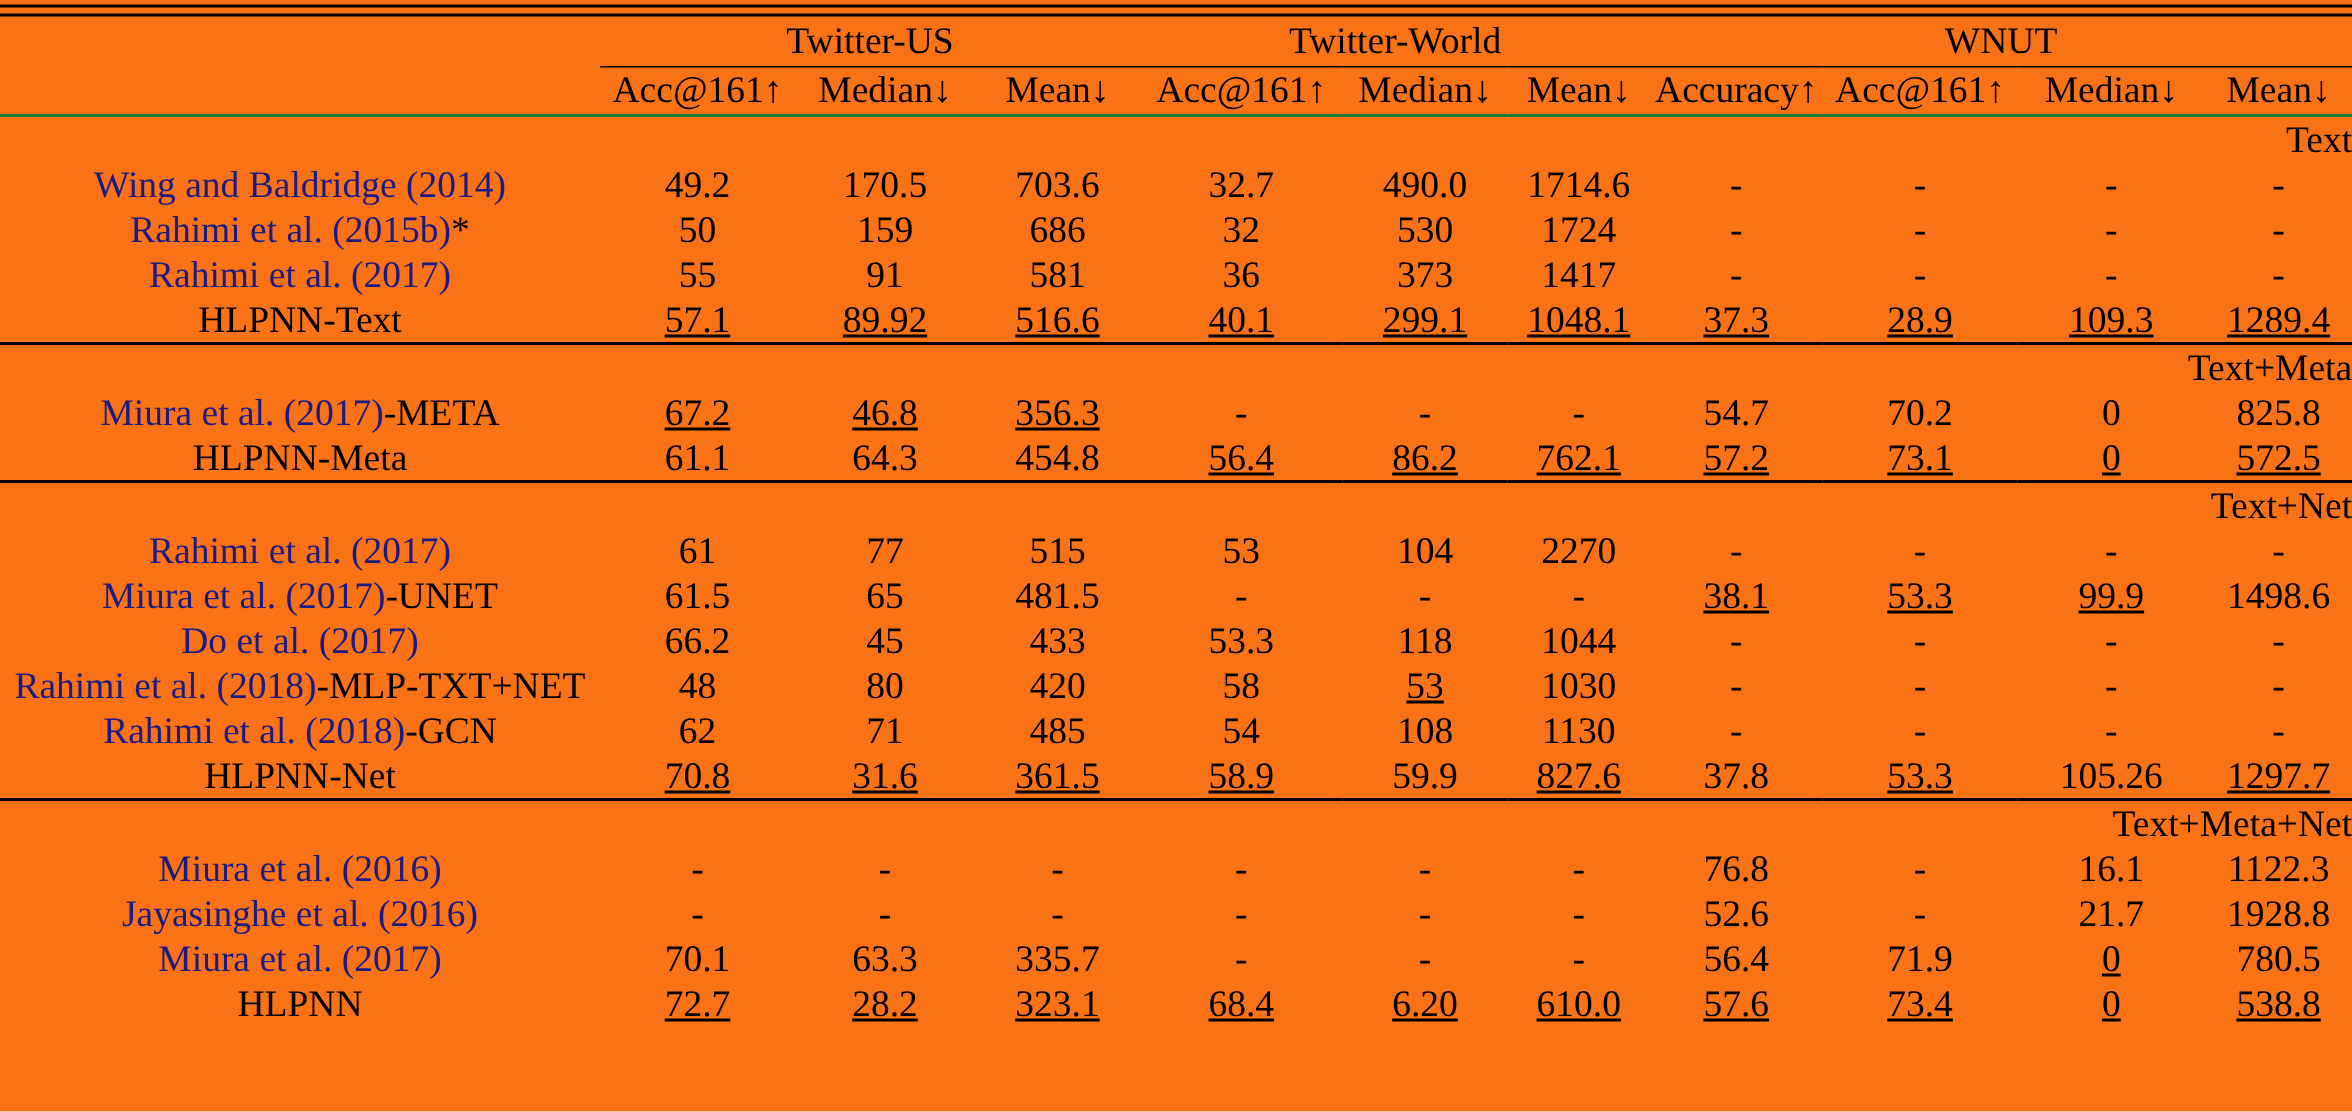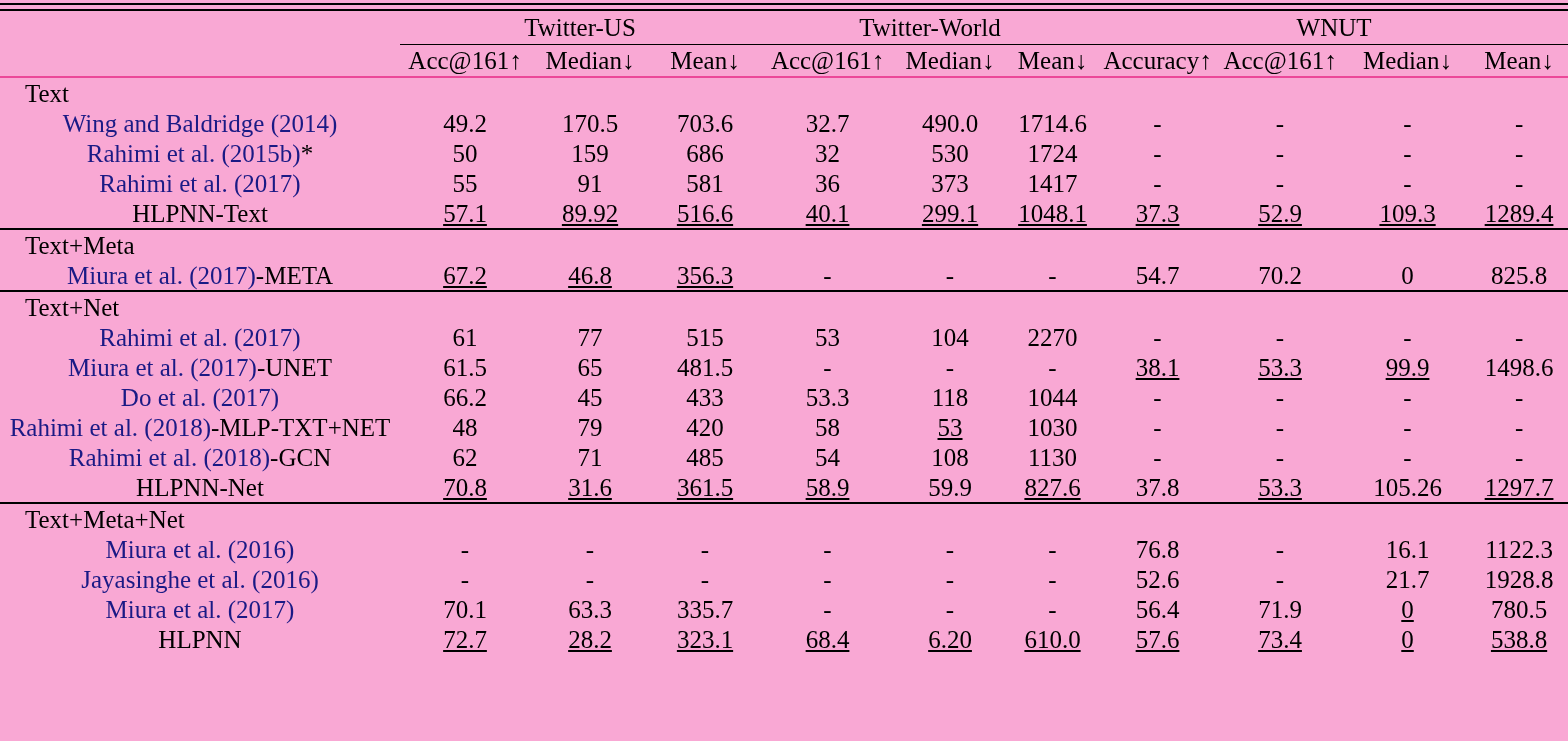--- a/index.html
+++ b/index.html
@@ -5,21 +5,21 @@
   html, body {
     margin: 0;
     padding: 0;
     background: #ffffff;
     font-family: "Liberation Serif", "DejaVu Serif", serif;
     color: #000000;
   }
   #page {
     width: 1568px;
     height: 741px;
-    background: #f9a8d4;
+    background: #f97316;
     box-sizing: border-box;
     padding-top: 3px;
     overflow: hidden;
   }
   .drule {
     height: 4px;
     border-top: 2px solid #000;
     border-bottom: 2px solid #000;
     width: 1568px;
   }
@@ -34,29 +34,29 @@
     padding: 0;
     height: 30px;
     text-align: center;
     vertical-align: middle;
     font-weight: normal;
     white-space: nowrap;
     overflow: hidden;
   }
   tr.group-row th { height: 33px; font-size: 25px; }
   tr.group-row th.grp { border-bottom: 1px solid #000; }
-  tr.cols-row th { height: 31px; border-bottom: 2px solid #ec4899; }
+  tr.cols-row th { height: 31px; border-bottom: 2px solid #15803d; }
   td.model, th.model {
     text-align: left;
     padding-left: 28px;
   }
   tr.section-row td {
     border-top: 2px solid #000;
-    text-align: left;
-    padding-left: 25px;
+    text-align: right;
+    padding-left: 44px;
   }
   tr.section-row:first-child td { border-top: none; }
   .cite { color: #1a1a85; }
   .b { font-weight: bold; text-decoration: underline; }
 </style>
 </head>
 <body>
 
 <div id="page">
   <div class="drule"></div>
@@ -140,39 +140,52 @@
         </tr>
         <tr>
           <td class="model"><span>HLPNN-Text</span></td>
           <td class="b">57.1</td>
           <td class="b">89.92</td>
           <td class="b">516.6</td>
           <td class="b">40.1</td>
           <td class="b">299.1</td>
           <td class="b">1048.1</td>
           <td class="b">37.3</td>
-          <td class="b">52.9</td>
+          <td class="b">28.9</td>
           <td class="b">109.3</td>
           <td class="b">1289.4</td>
         </tr>
         <tr class="section-row">
           <td colspan="11">Text+Meta</td>
         </tr>
         <tr>
           <td class="model"><span class="cite">Miura et al. (2017)</span><span>-META</span></td>
           <td class="b">67.2</td>
           <td class="b">46.8</td>
           <td class="b">356.3</td>
           <td>-</td>
           <td>-</td>
           <td>-</td>
           <td>54.7</td>
           <td>70.2</td>
           <td>0</td>
           <td>825.8</td>
+        </tr>
+        <tr>
+          <td class="model"><span>HLPNN-Meta</span></td>
+          <td>61.1</td>
+          <td>64.3</td>
+          <td>454.8</td>
+          <td class="b">56.4</td>
+          <td class="b">86.2</td>
+          <td class="b">762.1</td>
+          <td class="b">57.2</td>
+          <td class="b">73.1</td>
+          <td class="b">0</td>
+          <td class="b">572.5</td>
         </tr>
         <tr class="section-row">
           <td colspan="11">Text+Net</td>
         </tr>
         <tr>
           <td class="model"><span class="cite">Rahimi et al. (2017)</span></td>
           <td>61</td>
           <td>77</td>
           <td>515</td>
           <td>53</td>
@@ -205,21 +218,21 @@
           <td>118</td>
           <td>1044</td>
           <td>-</td>
           <td>-</td>
           <td>-</td>
           <td>-</td>
         </tr>
         <tr>
           <td class="model"><span class="cite">Rahimi et al. (2018)</span><span>-MLP-TXT+NET</span></td>
           <td>48</td>
-          <td>79</td>
+          <td>80</td>
           <td>420</td>
           <td>58</td>
           <td class="b">53</td>
           <td>1030</td>
           <td>-</td>
           <td>-</td>
           <td>-</td>
           <td>-</td>
         </tr>
         <tr>

